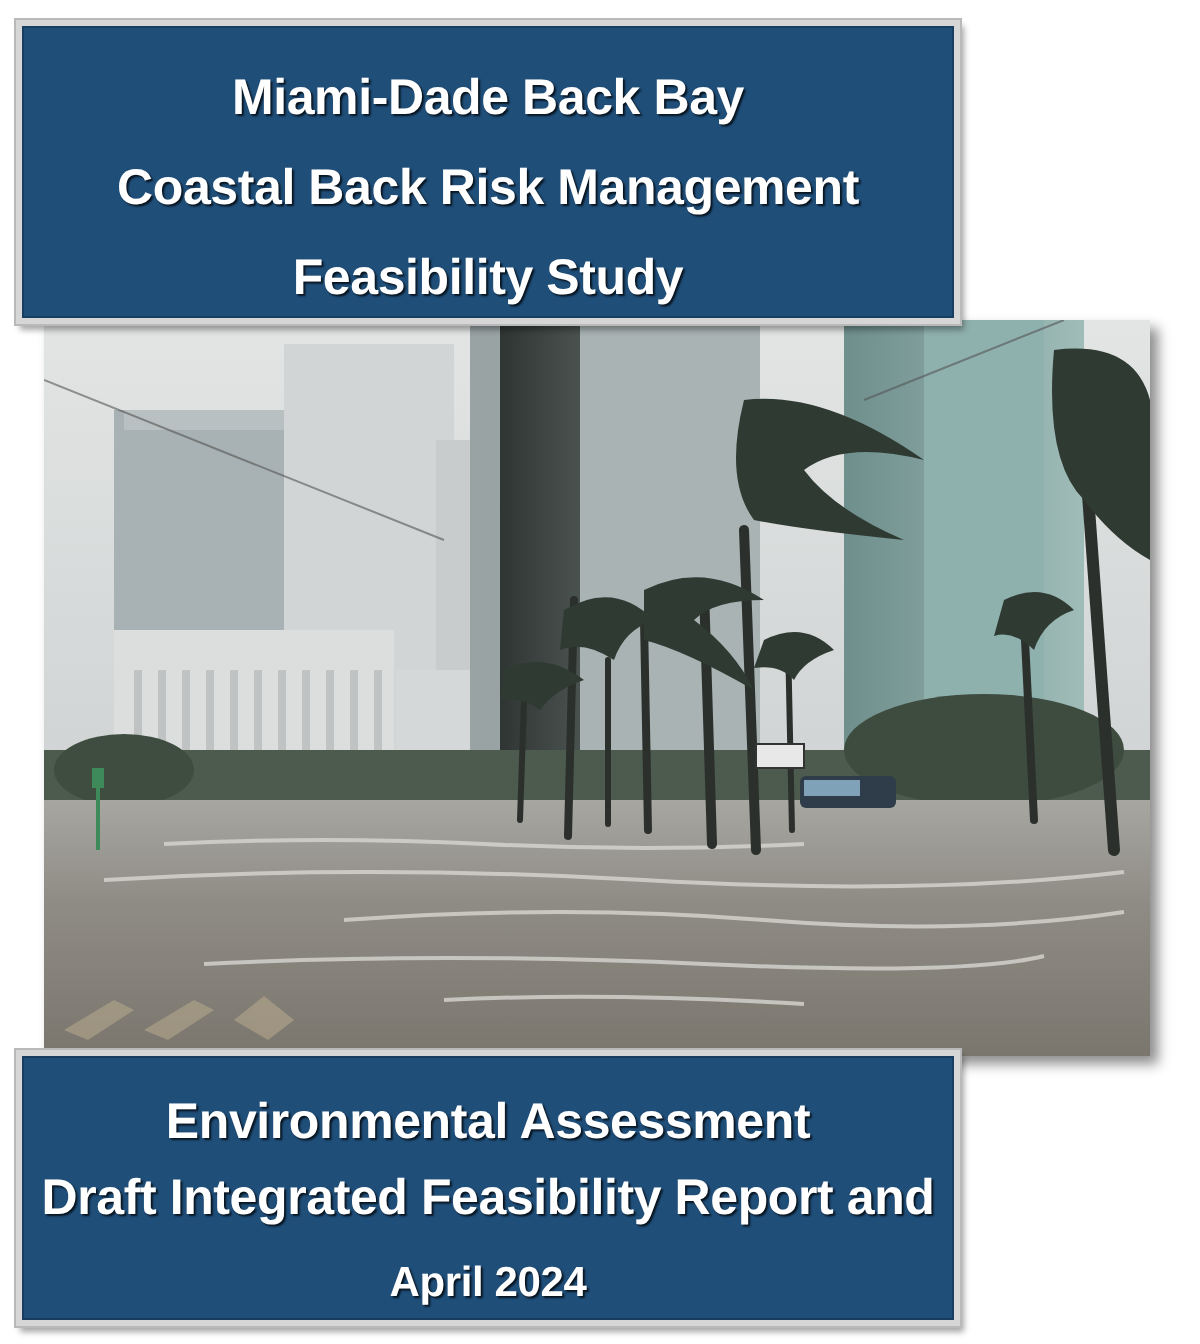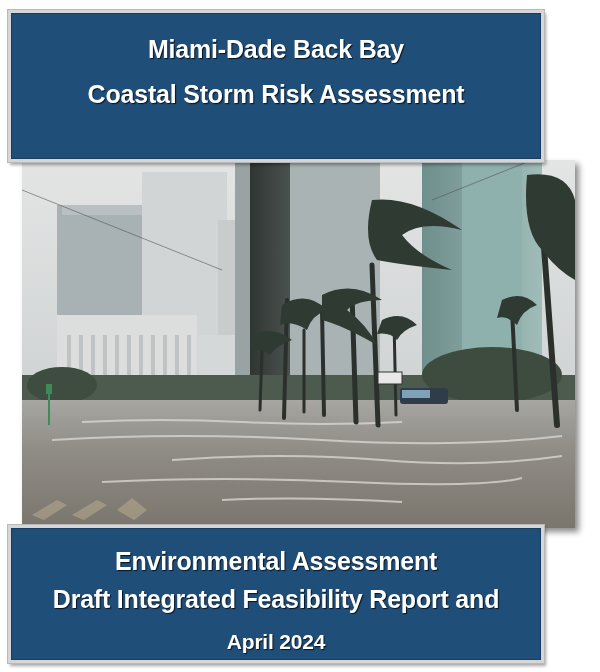--- a/index.html
+++ b/index.html
@@ -27,21 +27,21 @@
     overflow: hidden;
     background: linear-gradient(180deg, #d9dcdc 0%, #cfd3d3 35%, #a9acaa 62%, #8e8e89 72%, #7d7a74 100%);
     box-shadow: 4px 4px 6px rgba(0,0,0,0.45);
   }
   .photo svg { display: block; }
 
   
   .box {
     position: absolute;
     left: 8px;
-    width: 536px;
+    width: 472px;
     background: #1f4e79;
     border: 3px solid #d6d6d6;
     outline: 1px solid #b9b9b9;
     box-shadow: 2px 3px 3px rgba(0,0,0,0.35), inset 0 0 0 1px #173d60;
     color: #ffffff;
     text-align: center;
     box-sizing: border-box;
   }
   .box .line {
     font-weight: bold;
@@ -178,21 +178,22 @@
       <g fill="#b9ab8e" opacity="0.55">
         <polygon points="10,355 35,340 45,345 22,360"></polygon>
         <polygon points="50,355 75,340 85,345 62,360"></polygon>
         <polygon points="95,350 110,338 125,350 112,360"></polygon>
       </g>
     </svg>
   </div>
 
   <div class="box box-top">
     <div class="line">Miami-Dade Back Bay</div>
-    <div class="line">Coastal Storm Risk Assessment</div>
+    <div class="line">Coastal Back Risk Management</div>
+    <div class="line">Feasibility Study</div>
   </div>
 
   <div class="box box-bottom">
     <div class="line">Environmental Assessment</div>
     <div class="line">Draft Integrated Feasibility Report and</div>
     <div class="line date">April 2024</div>
   </div>
 
 </div>
 

